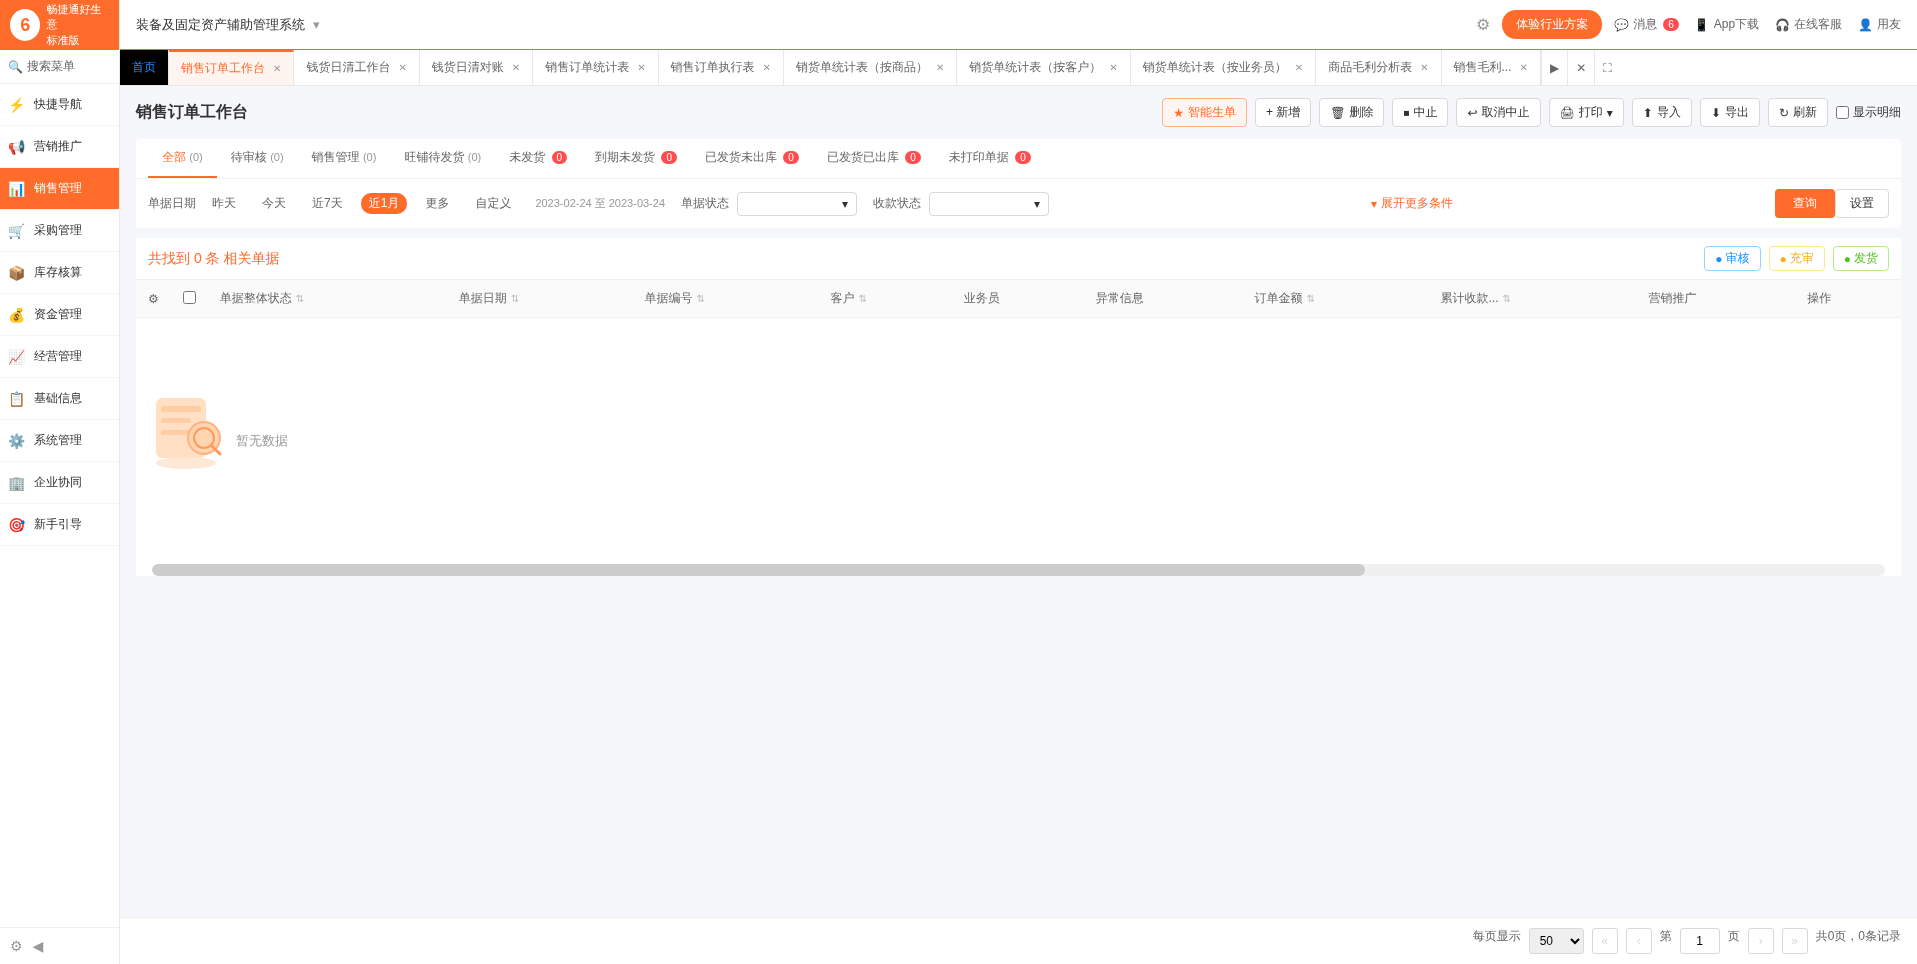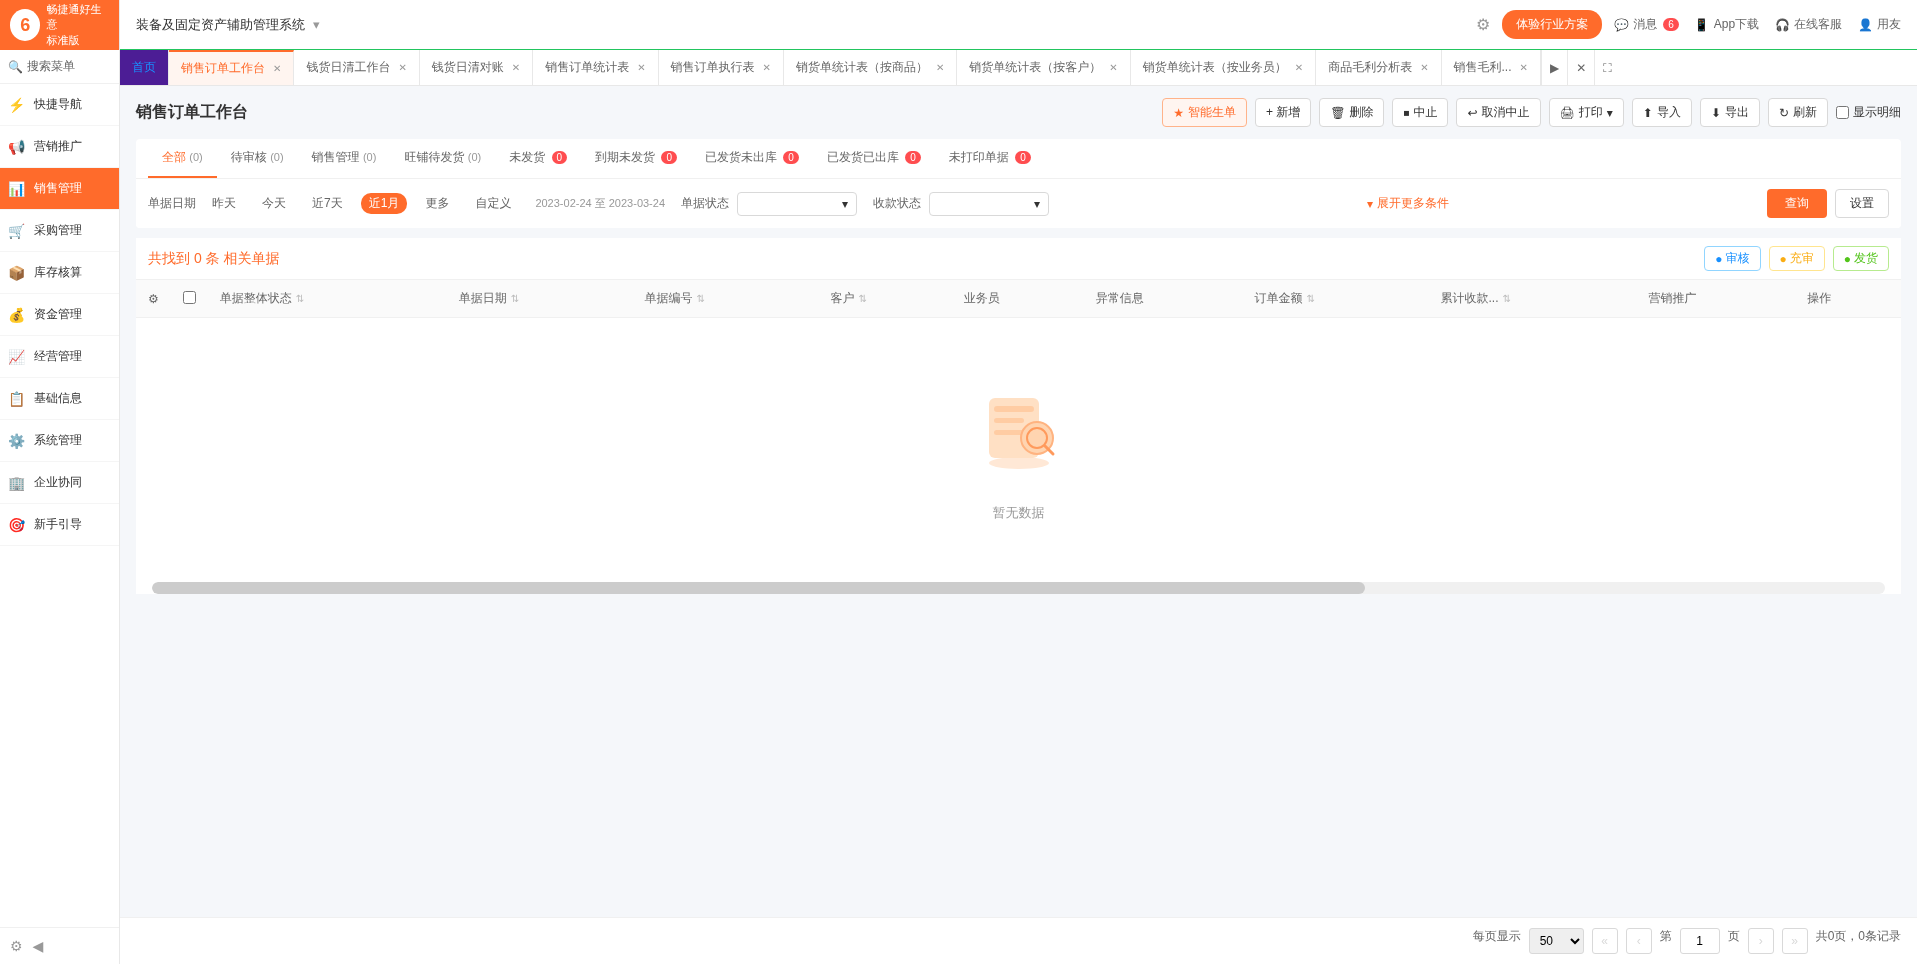--- a/index.html
+++ b/index.html
@@ -27,21 +27,21 @@
     .topbar-gear { color: #999; cursor: pointer; font-size: 16px; }
     .topbar-btn { background: #ff6b2b; color: white; border: none; padding: 6px 14px; border-radius: 14px; cursor: pointer; font-size: 12px; }
     .topbar-actions { display: flex; align-items: center; gap: 16px; color: #666; font-size: 12px; }
     .topbar-action { display: flex; align-items: center; gap: 4px; cursor: pointer; }
     .badge { background: #ff4d4f; color: white; border-radius: 10px; padding: 1px 5px; font-size: 10px; margin-left: 2px; }
 
     
     .tabbar { background: #fff; border-bottom: 1px solid #e8e8e8; display: flex; align-items: center; overflow: hidden; height: 36px; }
     .tab { padding: 0 12px; height: 36px; display: flex; align-items: center; gap: 6px; cursor: pointer; color: #666; font-size: 12px; white-space: nowrap; border-right: 1px solid #e8e8e8; flex-shrink: 0; }
     .tab.active { background: #fff5f0; color: #ff6b2b; border-top: 2px solid #ff6b2b; }
-    .tab.home { background: #4c1d95; color: #1890ff; align-items: center; }
+    .tab.home { background: #000000; color: #1890ff; align-items: center; }
     .tab-close { font-size: 10px; color: #999; margin-left: 2px; }
     .tab-nav-btn { padding: 0 8px; height: 36px; display: flex; align-items: center; cursor: pointer; color: #666; background: white; border-left: 1px solid #e8e8e8; }
     .tab-nav-btn:last-child { border-right: none; }
 
     
     .content { flex: 1; padding: 12px 16px; overflow-y: auto; background: #f5f7fa; }
     .page-header { display: flex; align-items: center; justify-content: space-between; margin-bottom: 12px; }
     .page-title { font-size: 16px; font-weight: bold; color: #333; }
     .page-actions { display: flex; align-items: center; gap: 8px; }
     .btn { border: 1px solid #d9d9d9; background: white; padding: 5px 10px; border-radius: 4px; cursor: pointer; font-size: 12px; display: flex; align-items: center; gap: 4px; color: #333; }
@@ -58,21 +58,21 @@
     
     .filter-row { background: white; padding: 10px 12px; border-radius: 4px; margin-bottom: 10px; display: flex; align-items: center; gap: 16px; flex-wrap: wrap; }
     .filter-group { display: flex; align-items: center; gap: 8px; }
     .filter-label { color: #666; font-size: 12px; white-space: nowrap; }
     .filter-dates { display: flex; gap: 10px; align-items: center; }
     .date-chip { padding: 2px 8px; border-radius: 3px; font-size: 12px; cursor: pointer; color: #666; }
     .date-chip.active { background: #ff6b2b; color: white; border-radius: 10px; }
     .date-range { color: #999; font-size: 11px; }
     .filter-select { border: 1px solid #d9d9d9; padding: 4px 8px; border-radius: 4px; font-size: 12px; color: #333; min-width: 120px; display: flex; align-items: center; justify-content: space-between; cursor: pointer; background: white; }
     .expand-conditions { color: #ff6b2b; cursor: pointer; font-size: 12px; display: flex; align-items: center; gap: 4px; }
-    .filter-actions-right { margin-left: auto; display: flex; gap: 8px; }
+    .filter-actions-right { margin-left: auto; display: flex; }
     .btn-query { background: #ff6b2b; color: white; border: none; padding: 5px 18px; border-radius: 4px; cursor: pointer; font-size: 12px; }
     .btn-setting { border: 1px solid #d9d9d9; background: white; padding: 5px 14px; border-radius: 4px; cursor: pointer; font-size: 12px; color: #333; }
 
     
     .table-toolbar { display: flex; align-items: center; justify-content: space-between; padding: 8px 12px; background: white; border-bottom: 1px solid #f0f0f0; }
     .table-count { font-size: 14px; color: #666; }
     .table-count span { color: #ff6b2b; }
     .table-actions-right { display: flex; gap: 8px; }
     .action-btn { padding: 3px 10px; border-radius: 4px; font-size: 12px; cursor: pointer; border: 1px solid #d9d9d9; background: white; color: #333; display: flex; align-items: center; gap: 3px; }
     .action-btn.audit { color: #1890ff; border-color: #91d5ff; }
@@ -82,21 +82,21 @@
     
     .data-table { width: 100%; background: white; border-collapse: collapse; }
     .data-table th { padding: 10px 12px; text-align: left; font-weight: normal; color: #666; font-size: 12px; border-bottom: 1px solid #f0f0f0; background: #fafafa; white-space: nowrap; }
     .data-table td { padding: 10px 12px; font-size: 12px; color: #333; border-bottom: 1px solid #f5f5f5; }
     .th-sort { display: flex; align-items: center; gap: 4px; cursor: pointer; }
     .sort-icon { color: #bbb; font-size: 10px; }
     .checkbox-col { width: 36px; text-align: center; }
     .settings-col { width: 32px; text-align: center; }
 
     
-    .empty-state { display: flex; flex-direction: column; align-items: center; justify-content: center; padding: 60px 0; }
+    .empty-state { display: flex; flex-direction: row; align-items: center; padding: 60px 0; }
     .empty-icon { font-size: 80px; color: #ffcca3; margin-bottom: 12px; }
     .empty-text { color: #999; font-size: 13px; }
 
     
     .pagination { background: white; padding: 10px 16px; display: flex; justify-content: flex-end; gap: 8px; border-top: 1px solid #f0f0f0; }
     .pagination-text { font-size: 12px; color: #666; }
     .pagination-select { border: 1px solid #d9d9d9; padding: 3px 6px; border-radius: 3px; font-size: 12px; }
     .pagination-btn { width: 26px; height: 26px; display: flex; align-items: center; justify-content: center; border: 1px solid #d9d9d9; border-radius: 3px; cursor: pointer; background: white; color: #333; font-size: 12px; }
     .pagination-btn.disabled { color: #d9d9d9; cursor: not-allowed; }
     .page-input { width: 40px; border: 1px solid #d9d9d9; padding: 3px 6px; border-radius: 3px; text-align: center; font-size: 12px; }

